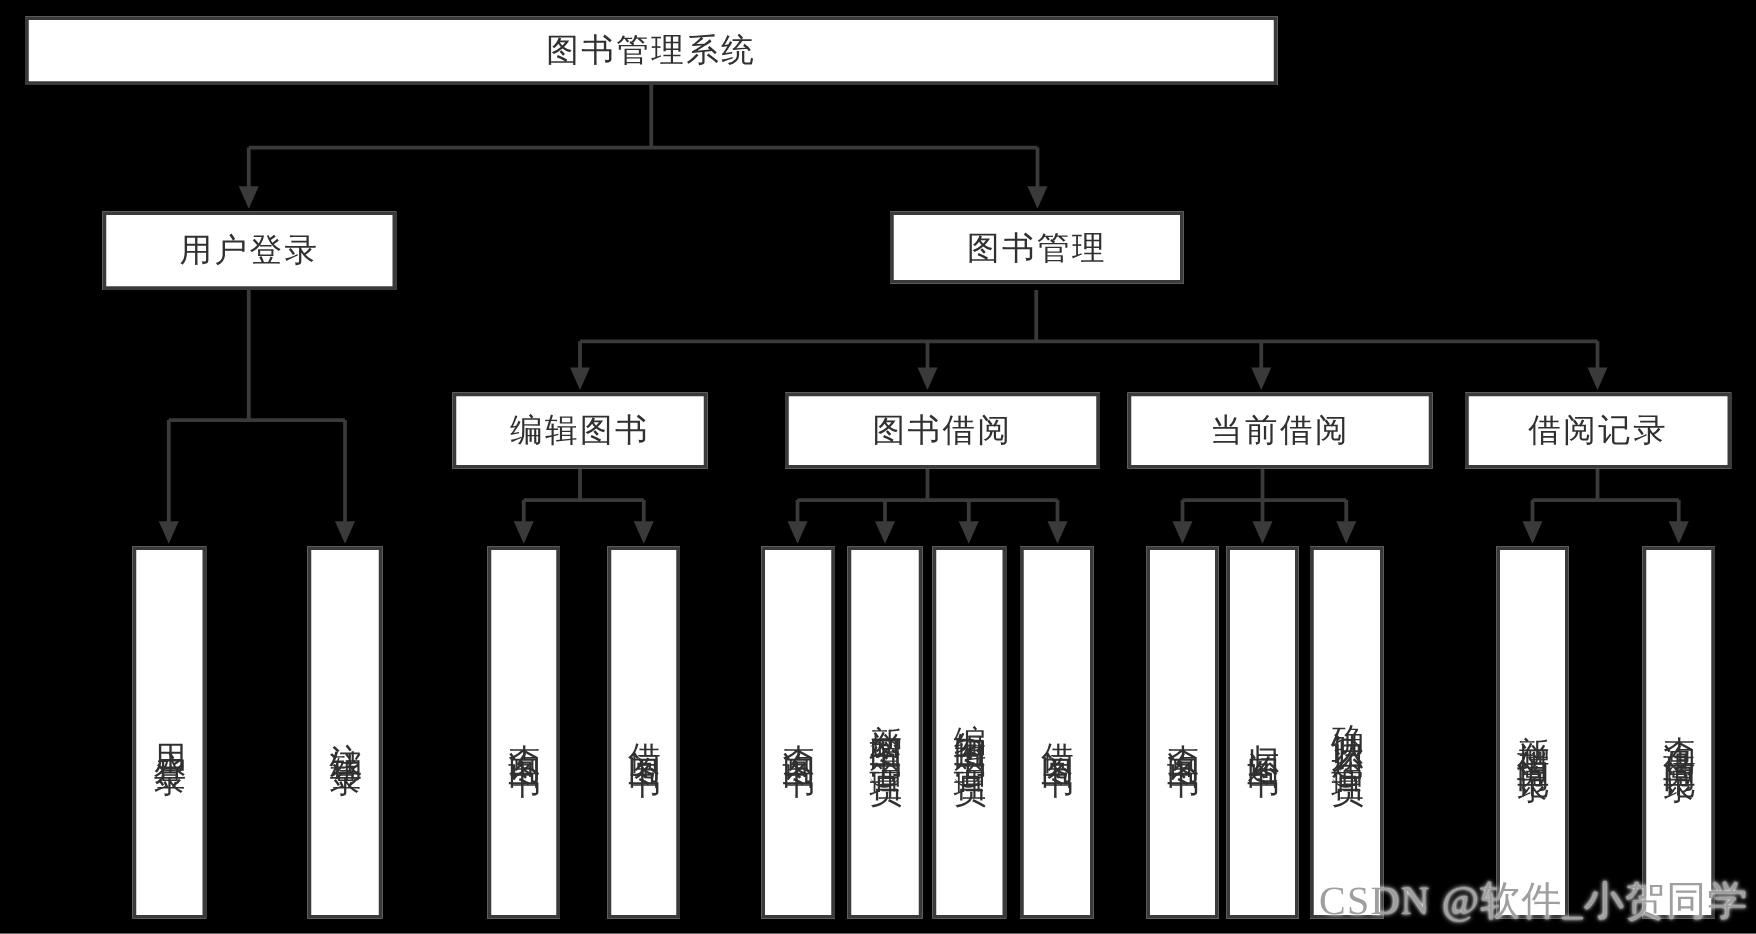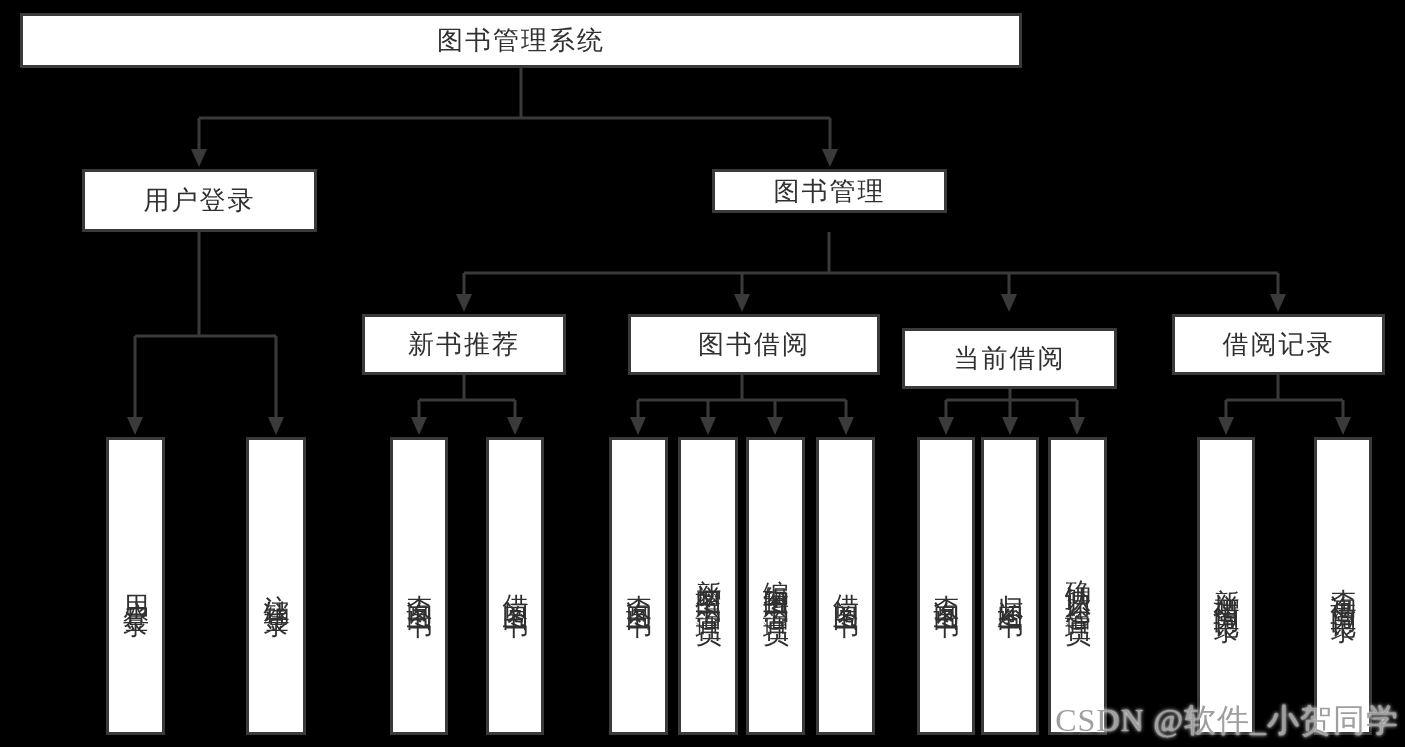--- a/index.html
+++ b/index.html
@@ -74,25 +74,25 @@
       <polygon points="1002,417 1018,417 1010,435"></polygon>
       <polygon points="1069,417 1085,417 1077,435"></polygon>
       <polygon points="1218,417 1234,417 1226,435"></polygon>
       <polygon points="1335,417 1351,417 1343,435"></polygon>
     </g>
   </svg>
 
   <div class="box h" style="left:20px;top:13px;width:1002px;height:55px">图书管理系统</div>
 
   <div class="box h" style="left:82px;top:169px;width:235px;height:63px">用户登录</div>
-  <div class="box h" style="left:712px;top:169px;width:235px;height:44px">图书管理</div>
+  <div class="box h" style="left:712px;top:169px;width:235px;height:58px">图书管理</div>
 
-  <div class="box h" style="left:362px;top:314px;width:204px;height:61px">新书推荐</div>
+  <div class="box h" style="left:362px;top:314px;width:204px;height:61px">编辑图书</div>
   <div class="box h" style="left:628px;top:314px;width:252px;height:61px">图书借阅</div>
-  <div class="box h" style="left:902px;top:328px;width:215px;height:61px">当前借阅</div>
+  <div class="box h" style="left:902px;top:314px;width:244px;height:61px">当前借阅</div>
   <div class="box h" style="left:1172px;top:314px;width:213px;height:61px">借阅记录</div>
 
   <div class="box v" style="left:106px;top:437px;width:59px;height:298px">
     <span class="vtext">用户登录</span>
   </div>
   <div class="box v" style="left:246px;top:437px;width:60px;height:298px">
     <span class="vtext">注销登录</span>
   </div>
 
   <div class="box v" style="left:390px;top:437px;width:58px;height:298px">

